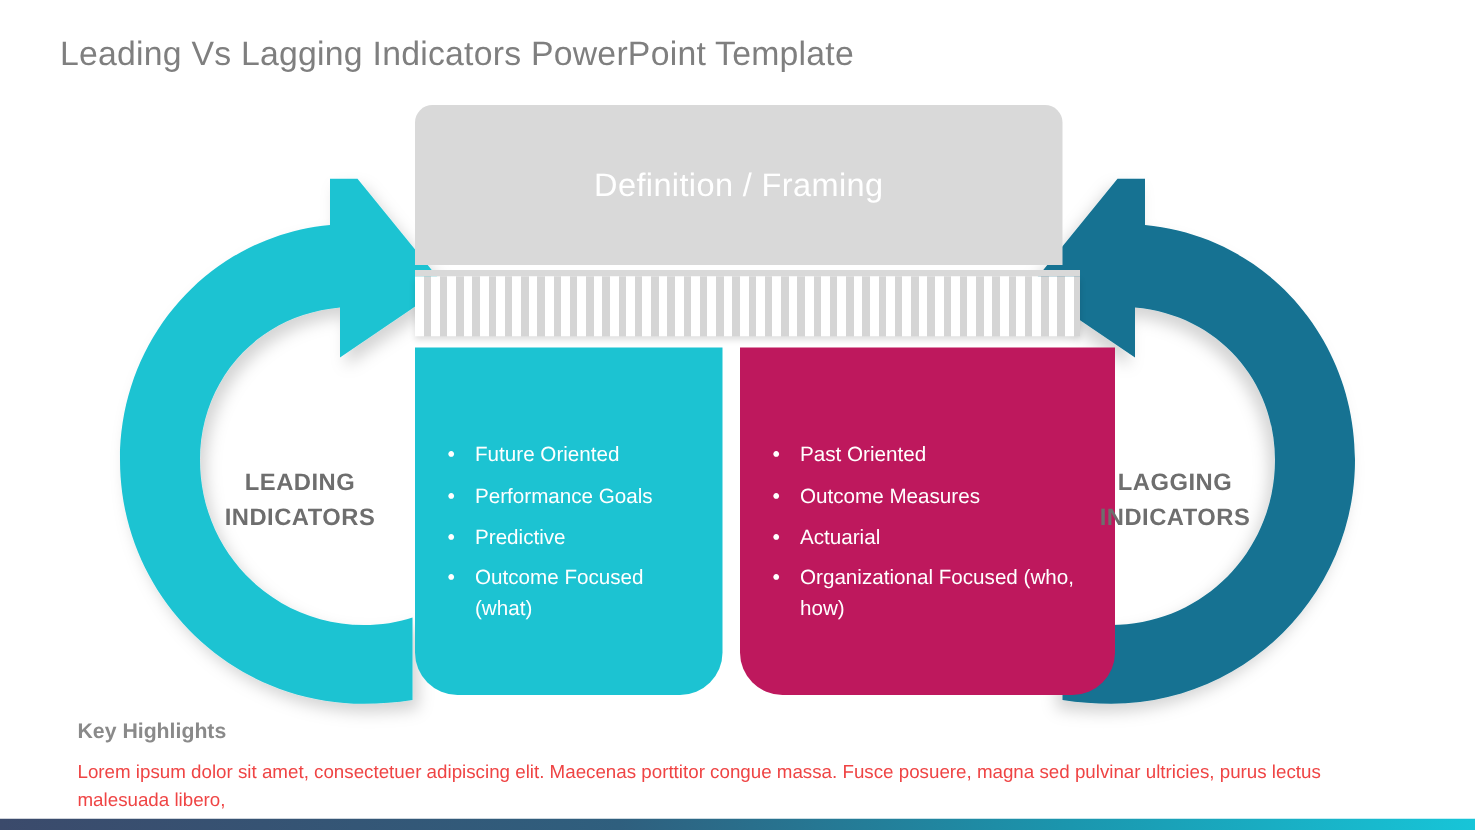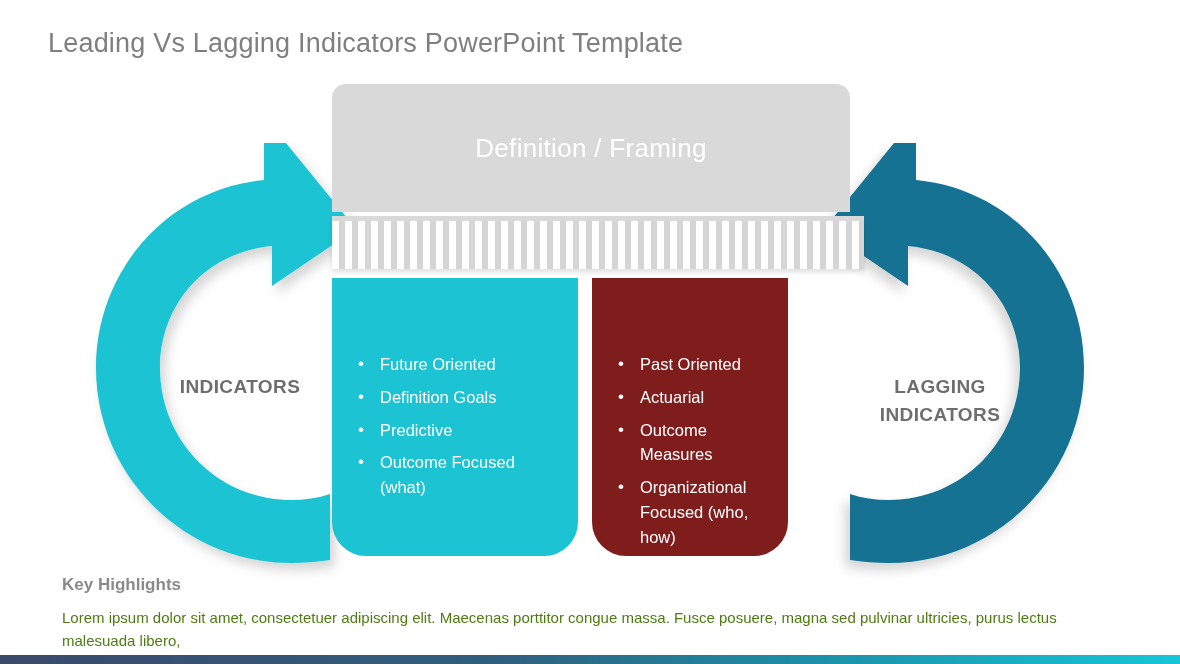--- a/index.html
+++ b/index.html
@@ -83,22 +83,22 @@
     border-radius: 0 0 34px 34px;
     padding: 74px 18px 17px 22px;
   }
   .col-leading {
     left: 332px;
     width: 246px;
     background: #1cc3d2;
   }
   .col-lagging {
     left: 592px;
-    width: 196px;
-    background: #7f1d1d;
+    width: 300px;
+    background: #be185d;
   }
   .bullet-list { list-style: none; }
   .bullet-list li {
     position: relative;
     padding-left: 26px;
     margin-bottom: 8px;
     font-size: 16.5px;
     line-height: 1.5;
     color: #ffffff;
     font-weight: 400;
@@ -128,21 +128,21 @@
   
   .footer { position: absolute; left: 62px; top: 575px; width: 1060px; }
   .footer-heading {
     font-size: 17px;
     font-weight: 700;
     color: #8a8a8a;
     margin-bottom: 11px;
   }
   .footer-body {
     font-size: 15px;
-    color: #4d7c0f;
+    color: #ef4444;
     line-height: 1.55;
     max-width: 1058px;
   }
 
   
   .bottom-bar {
     position: absolute;
     left: 0; bottom: 0;
     width: 1180px; height: 9px;
     background: linear-gradient(to right, #3b4a6b 0%, #2f5f7e 42%, #1b95ad 72%, #17c5d8 100%);
@@ -202,36 +202,37 @@
 
   <div class="definition-box">
     <span class="definition-label">Definition / Framing</span>
   </div>
 
   <div class="stripe-band"></div>
 
   <div class="col col-leading">
     <ul class="bullet-list">
       <li>Future Oriented</li>
-      <li>Definition Goals</li>
+      <li>Performance Goals</li>
       <li>Predictive</li>
       <li>Outcome Focused (what)</li>
     </ul>
   </div>
 
   <div class="col col-lagging">
     <ul class="bullet-list">
       <li>Past Oriented</li>
+      <li>Outcome Measures</li>
       <li>Actuarial</li>
-      <li>Outcome Measures</li>
       <li>Organizational Focused (who, how)</li>
     </ul>
   </div>
 
   <div class="side-label label-leading">
+    <div>LEADING</div>
     <div>INDICATORS</div>
   </div>
   <div class="side-label label-lagging">
     <div>LAGGING</div>
     <div>INDICATORS</div>
   </div>
 
   <div class="footer">
     <div class="footer-heading">Key Highlights</div>
     <div class="footer-body">Lorem ipsum dolor sit amet, consectetuer adipiscing elit. Maecenas porttitor congue massa. Fusce posuere, magna sed pulvinar ultricies, purus lectus malesuada libero,</div>

